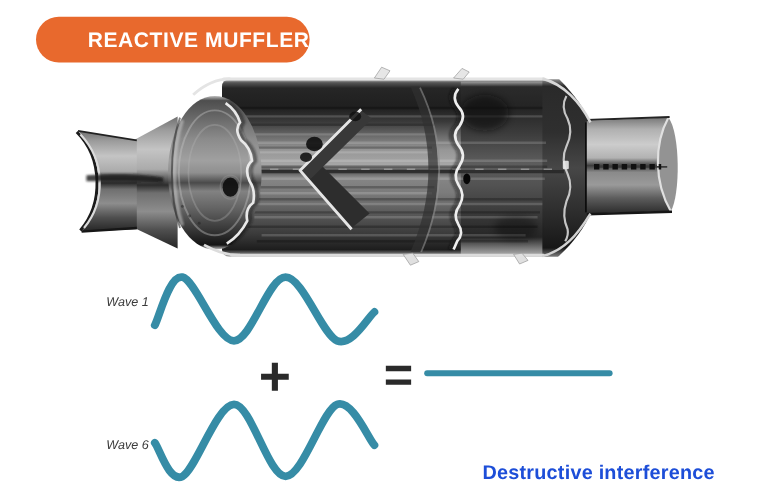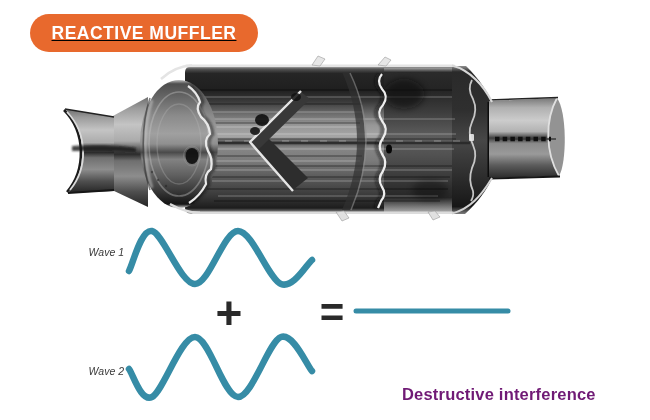--- a/index.html
+++ b/index.html
@@ -1,29 +1,29 @@
 <!DOCTYPE html>
 <html><head>
 <meta charset="utf-8">
 <style>
   html,body{margin:0;padding:0;background:#ffffff;}
   .stage{position:relative;width:650px;height:420px;background:#ffffff;overflow:hidden;
          font-family:"Liberation Sans",sans-serif;}
   .badge{position:absolute;left:30px;top:14px;width:228px;height:38px;border-radius:19px;
-         background:#E8692D;display:flex;align-items:center;justify-content:center;text-decoration:underline;}
+         background:#E8692D;display:flex;align-items:center;justify-content:flex-end;}
   .badge span{color:#ffffff;font-weight:bold;font-size:17.5px;letter-spacing:.5px;}
   .muffler-svg{position:absolute;left:0;top:0;}
   .wave-label{position:absolute;left:78px;width:46px;text-align:right;
               font-size:10.5px;color:#3a3a3a;font-style:italic;}
   .op{position:absolute;width:44px;height:44px;display:flex;align-items:center;
       justify-content:center;color:#2a2a2a;font-weight:bold;line-height:1;}
   .op-plus{left:207px;top:291px;font-size:46px;}
   .op-eq{left:310px;top:291px;font-size:42px;}
   .caption{position:absolute;left:402px;top:385px;font-size:16.5px;font-weight:bold;
-           color:#701a75;letter-spacing:.2px;}
+           color:#1d4ed8;letter-spacing:.2px;}
   .wave{fill:none;stroke-linecap:round;stroke-linejoin:round;}
 </style>
 </head>
 <body>
 
 <div class="stage">
 
   <div class="badge">
     <span>REACTIVE MUFFLER</span>
   </div>
@@ -189,19 +189,19 @@
     </g>
 
     <g>
       <path class="wave" d="M129,271C132.83333333333334,264.3333333333333 141,228.83333333333334 152,231C163,233.16666666666666 180.66666666666666,284 195,284C209.33333333333334,284 223.66666666666666,231 238,231C252.33333333333334,231 268.6666666666667,279.1666666666667 281,284C293.3333333333333,288.8333333333333 306.8333333333333,264 312,260" stroke="#368CA6" stroke-width="6.5"></path>
       <path class="wave" d="M129,369C132.83333333333334,373.6666666666667 141,402.3333333333333 152,397C163,391.6666666666667 180.66666666666666,337 195,337C209.33333333333334,337 223.66666666666666,397 238,397C252.33333333333334,397 268.6666666666667,341.3333333333333 281,337C293.3333333333333,332.6666666666667 306.8333333333333,365.3333333333333 312,371" stroke="#368CA6" stroke-width="6.5"></path>
       <path class="wave" d="M356,311C381.3333333333333,311 482.6666666666667,311 508,311" stroke="#368CA6" stroke-width="5"></path>
     </g>
   </svg>
 
   <div class="wave-label" style="top:246px">Wave 1</div>
-  <div class="wave-label" style="top:365px">Wave 2</div>
+  <div class="wave-label" style="top:365px">Wave 6</div>
 
   <div class="op op-plus">+</div>
   <div class="op op-eq">=</div>
 
   <div class="caption">Destructive interference</div>
 </div>
 
 </body></html>

